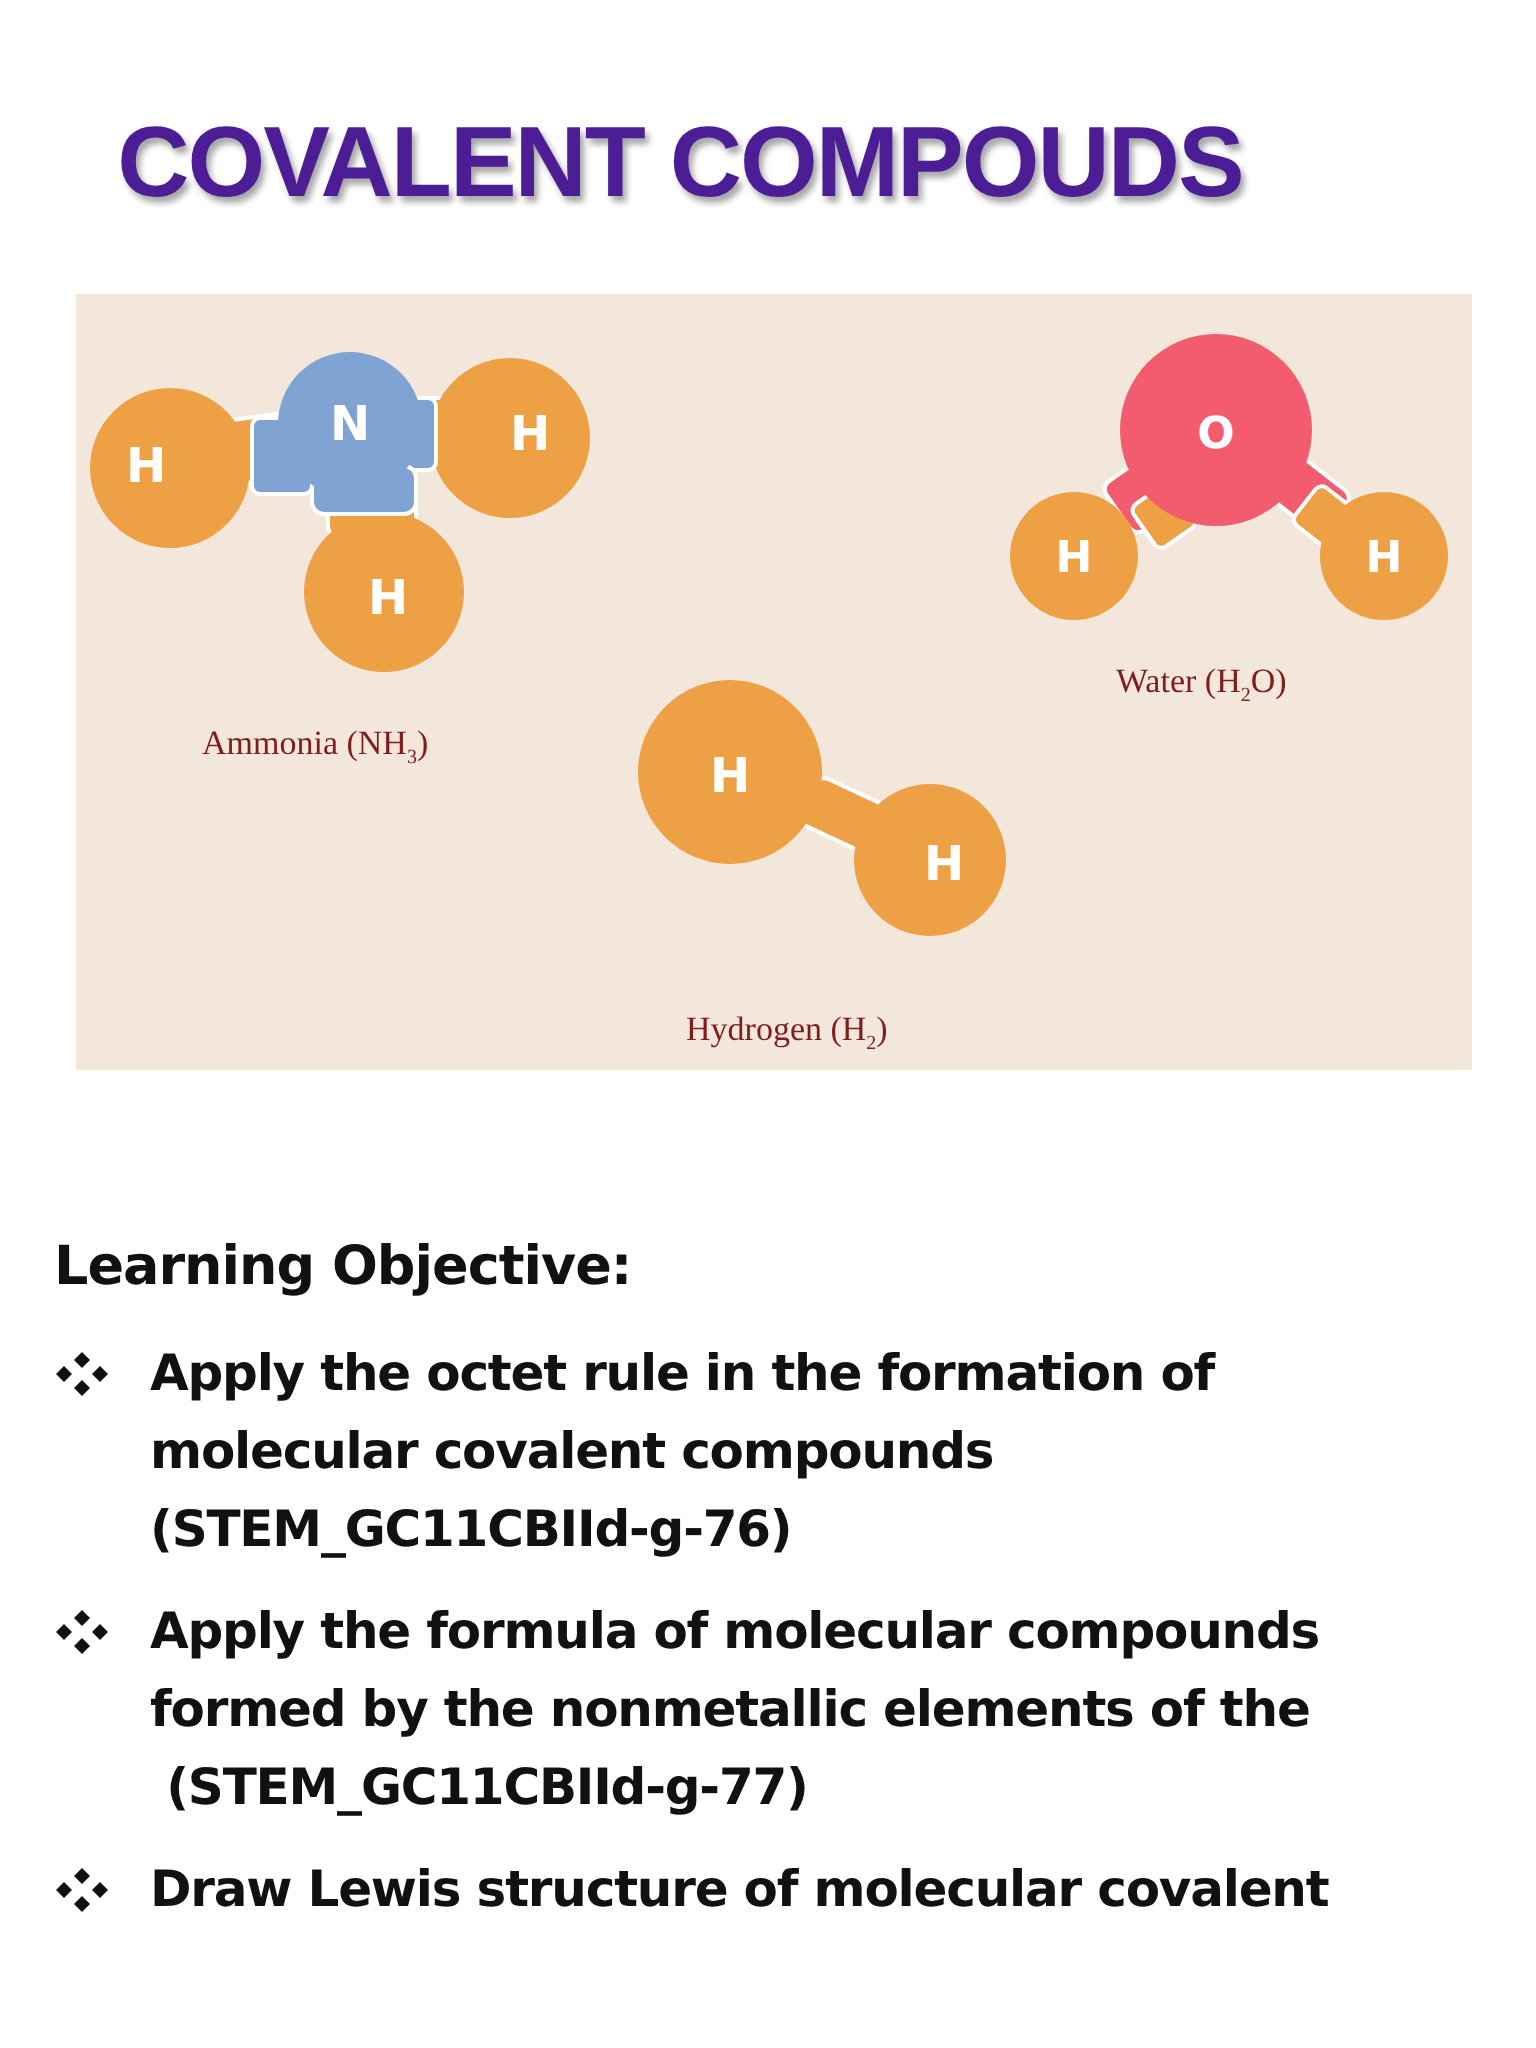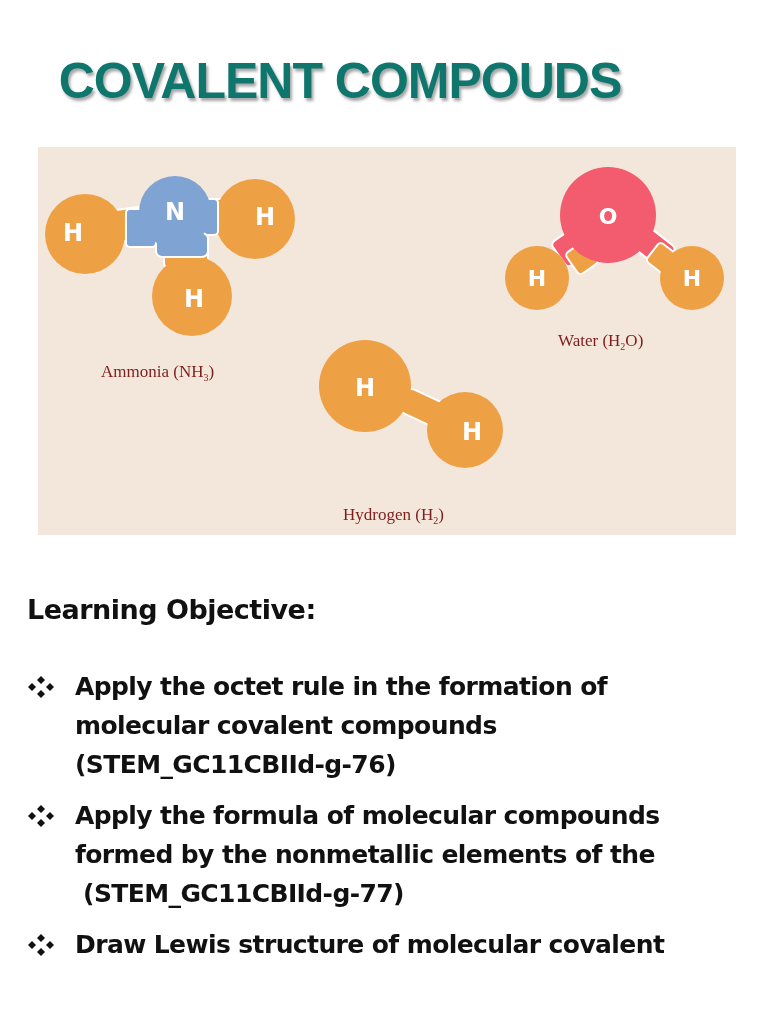--- a/index.html
+++ b/index.html
@@ -1,34 +1,34 @@
 <!DOCTYPE html>
 <html><head>
 <meta charset="utf-8">
 <style>
   html, body { margin: 0; padding: 0; background: #ffffff; }
   body { width: 768px; height: 1024px; position: relative; overflow: hidden; font-family: "Liberation Sans", sans-serif; }
   .title {
     position: absolute; left: 0; top: 52px; width: 680px; text-align: center;
     font-family: "Liberation Sans", sans-serif; font-weight: bold; font-size: 50px;
-    letter-spacing: -1px; color: #0f766e;
+    letter-spacing: -1px; color: #4c1d95;
     text-shadow: 2px 3px 3px rgba(0,0,0,0.35);
   }
   .panel {
     position: absolute; left: 38px; top: 147px; width: 698px; height: 388px;
     background: #f3e7dc;
   }
   .panel svg { position: absolute; left: 0; top: 0; }
   .mol-label {
     position: absolute; font-family: Liberation Serif, serif; font-size: 17px;
     color: #7f1d1d; white-space: nowrap;
   }
   .mol-label sub { font-size: 10px; }
   .section-heading {
-    position: absolute; left: 27px; top: 594px;
+    position: absolute; left: 27px; top: 618px;
     font-family: "DejaVu Sans", sans-serif; font-weight: bold; font-size: 27px;
     color: #111; letter-spacing: -0.5px; text-align: right;
   }
   .objectives { position: absolute; left: 0; top: 667px; width: 752px; }
   .obj {
     position: relative; padding-left: 75px; margin-bottom: 12px;
     font-family: "DejaVu Sans", sans-serif; font-weight: bold; font-size: 25px;
     line-height: 39px; color: #111; letter-spacing: -0.6px;
   }
   .obj .line { display: block; white-space: nowrap; }

